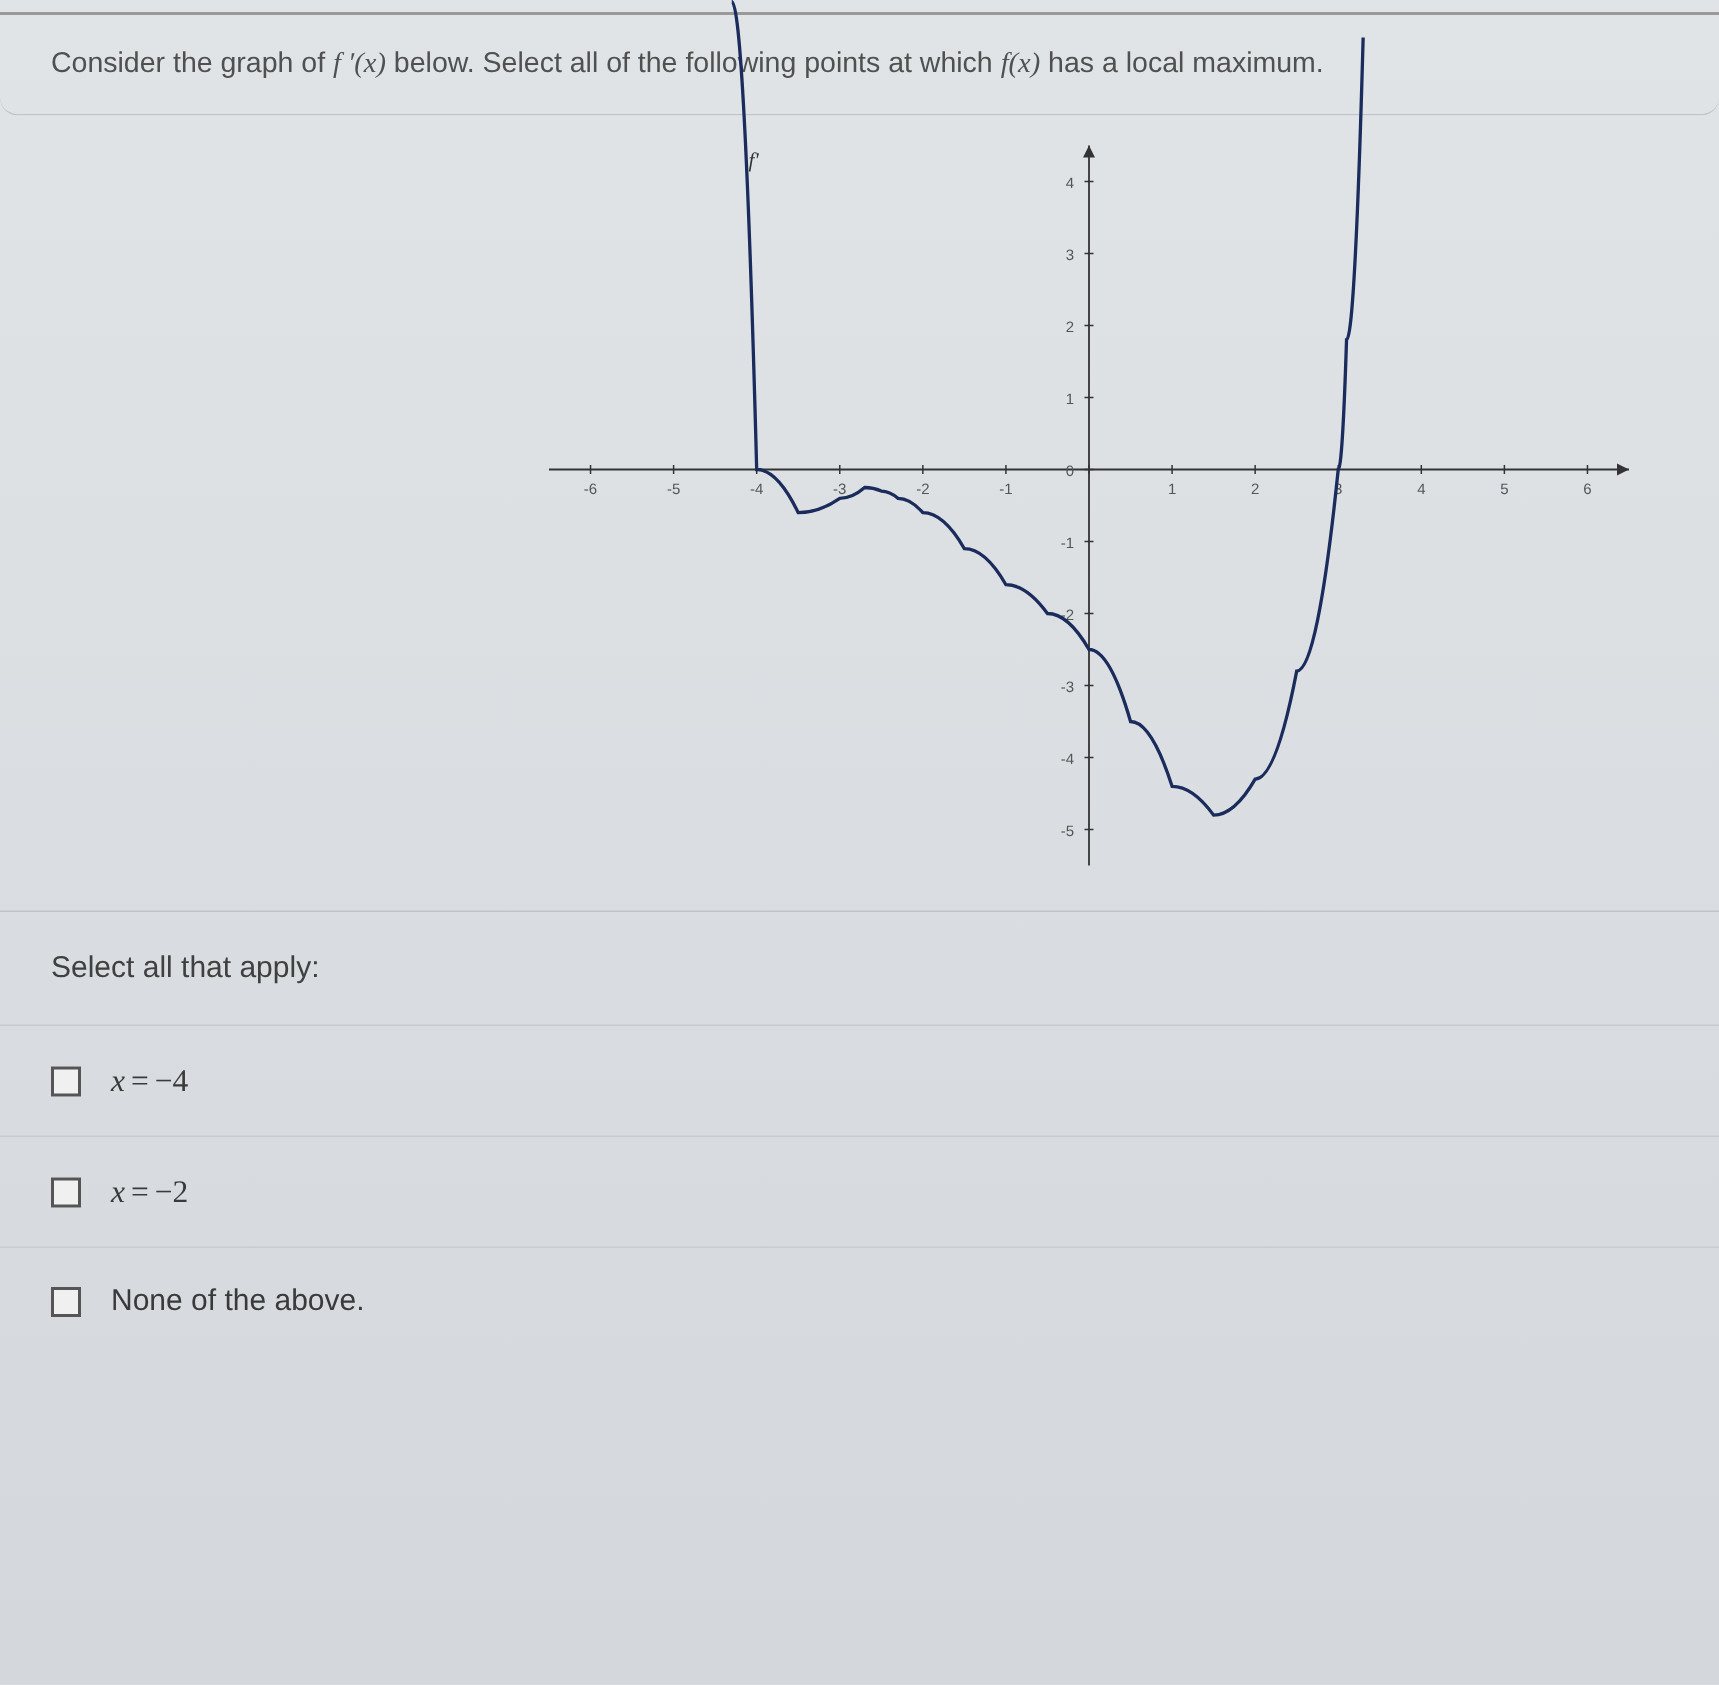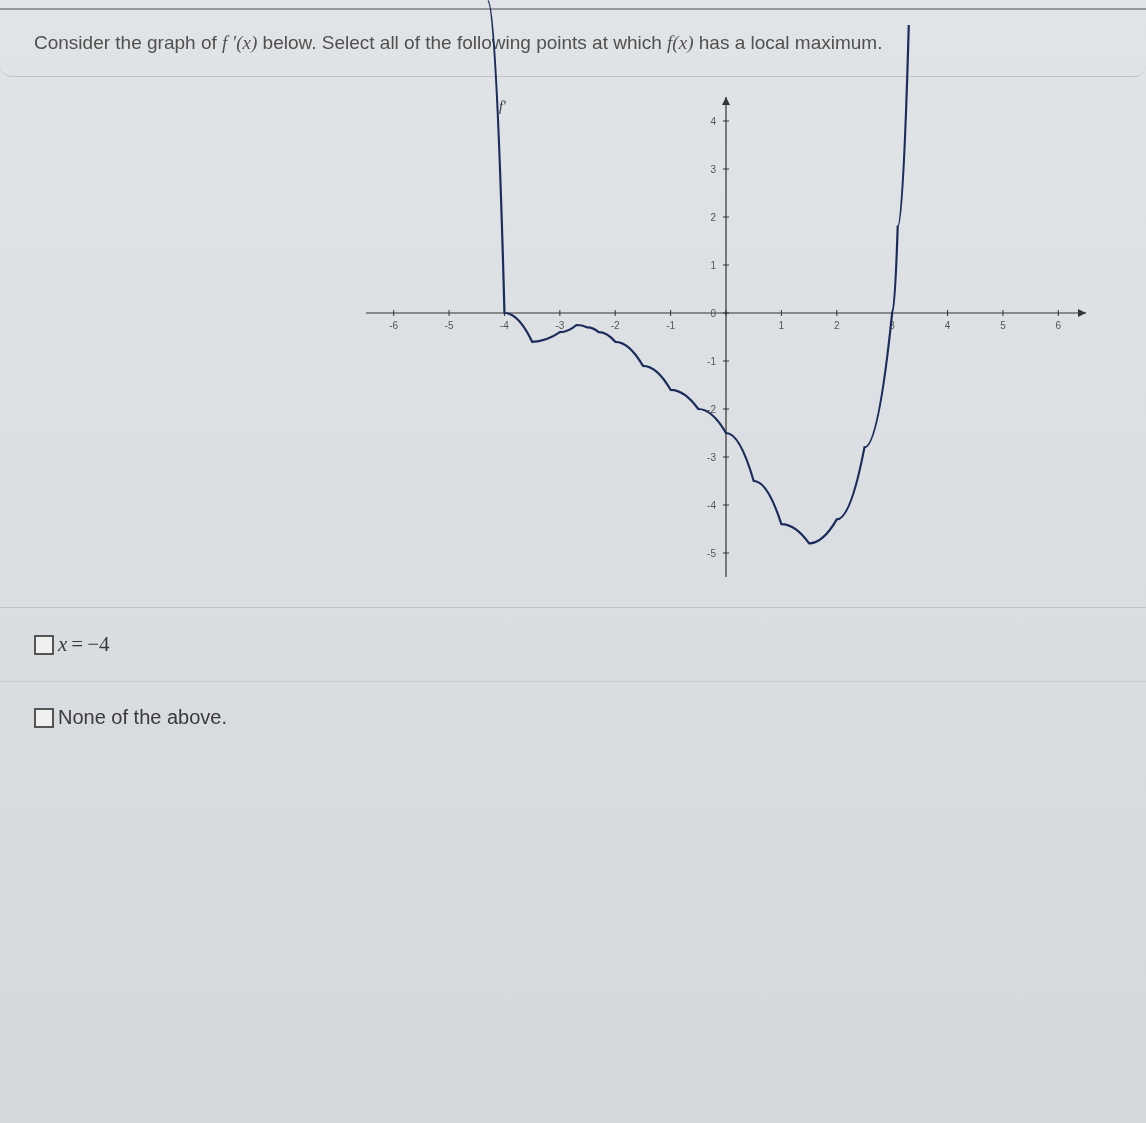--- a/index.html
+++ b/index.html
@@ -42,21 +42,21 @@
       padding: 26px 34px;
       font-size: 20px;
       color: #404040;
       border-bottom: 1px solid #c8ccd0;
     }
     .option-row {
       display: flex;
       align-items: center;
       padding: 24px 34px;
       border-bottom: 1px solid #c8ccd0;
-      gap: 4px;
+      gap: 20px;
       font-size: 20px;
     }
     .checkbox {
       width: 20px;
       height: 20px;
       border: 2px solid #555;
       background: #f0f0f0;
       flex-shrink: 0;
     }
     .math {
@@ -128,22 +128,27 @@
           <line x1="357" y1="72" x2="363" y2="72" stroke="#333"></line>
           <text x="350" y="76" font-size="10" text-anchor="end" fill="#555">3</text>
           <line x1="357" y1="24" x2="363" y2="24" stroke="#333"></line>
           <text x="350" y="28" font-size="10" text-anchor="end" fill="#555">4</text>
           <path d="M 121.84615384615385 -96 Q 130.15384615384616 -96 138.46153846153848 216 Q 152.30769230769232 216 166.15384615384616 244.79999999999998 Q 180 244.79999999999998 193.84615384615384 235.2 Q 202.15384615384613 235.2 210.46153846153842 228 Q 216 228 221.53846153846155 230.39999999999998 Q 227.0769230769231 230.39999999999998 232.61538461538464 235.2 Q 240.92307692307693 235.2 249.23076923076923 244.79999999999998 Q 263.0769230769231 244.79999999999998 276.92307692307696 268.79999999999995 Q 290.7692307692308 268.79999999999995 304.6153846153846 292.79999999999995 Q 318.46153846153845 292.79999999999995 332.3076923076923 312 Q 346.1538461538462 312 360 336 Q 373.8461538461538 336 387.6923076923077 384 Q 401.53846153846155 384 415.38461538461536 427.20000000000005 Q 429.2307692307692 427.20000000000005 443.0769230769231 446.4 Q 456.9230769230769 446.4 470.7692307692308 422.4 Q 484.61538461538464 422.4 498.46153846153845 350.4 Q 512.3076923076923 350.4 526.1538461538461 216 Q 528.9230769230769 216 531.6923076923076 129.60000000000002 Q 537.2307692307693 129.60000000000002 542.7692307692308 -72" stroke="#1a2b5c" stroke-width="2.2" fill="none"></path>
           <text x="132.92307692307696" y="14.400000000000034" font-size="14" font-style="italic" fill="#333" font-family="Times New Roman,serif">f'</text>
         </svg>
     </div>
   </div>
 
+  <div class="prompt">Select all that apply:</div>
 
   <div class="option-row">
     <div class="checkbox"></div>
     <span class="math"><span>x</span><span class="eq">=</span><span style="font-style:normal">−4</span></span>
+  </div>
+  <div class="option-row">
+    <div class="checkbox"></div>
+    <span class="math"><span>x</span><span class="eq">=</span><span style="font-style:normal">−2</span></span>
   </div>
   <div class="option-row" style="border-bottom:none;align-items:center;">
     <div class="checkbox"></div>
     <span>None of the above.</span>
   </div>
 </div>
 
 </body></html>

